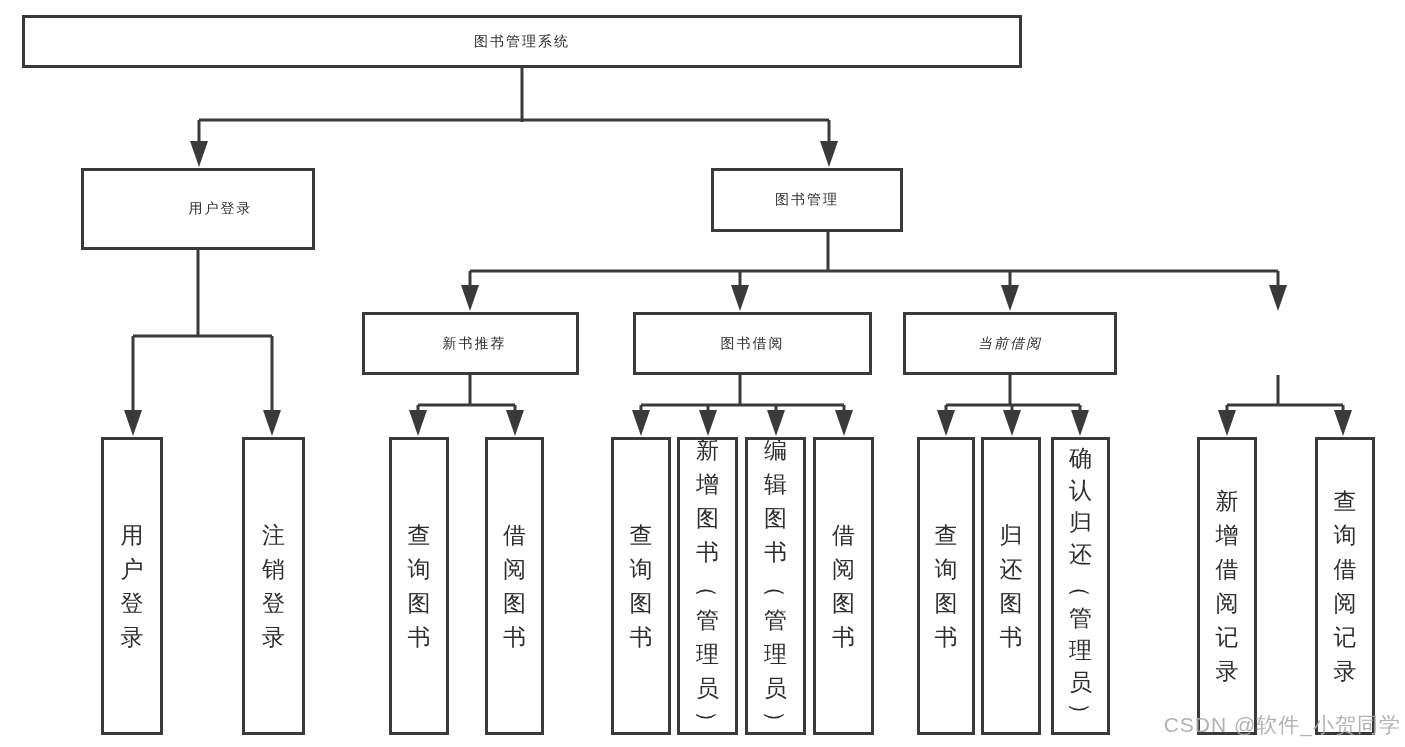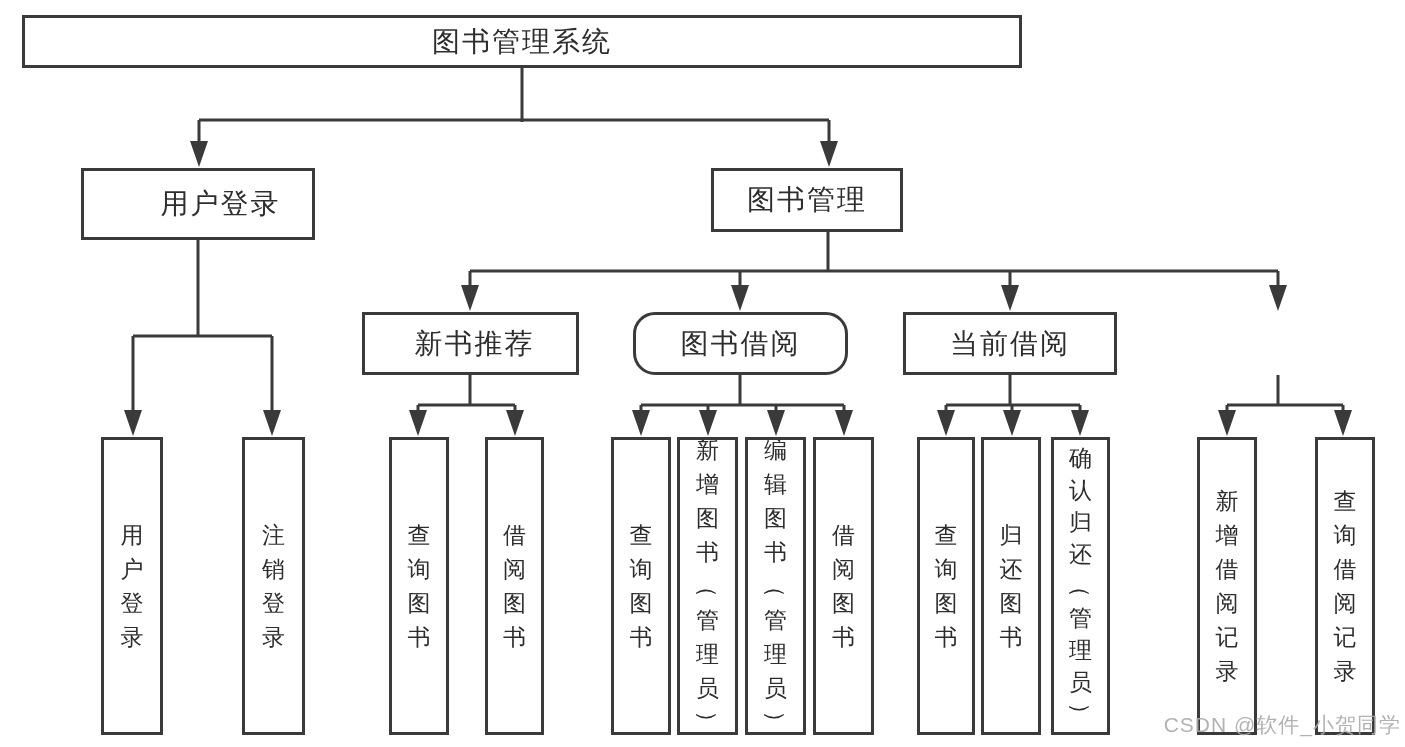--- a/index.html
+++ b/index.html
@@ -6,21 +6,21 @@
   #canvas {
     position:relative; width:1405px; height:747px; background:var(--bg,#ffffff);
     font-family:"Liberation Sans","DejaVu Sans",sans-serif; overflow:hidden;
   }
   #connectors { position:absolute; left:0; top:0; width:1405px; height:747px; color:var(--line,#3a3a3a); }
   .box {
     position:absolute; box-sizing:border-box; background:#ffffff;
     border:3px solid var(--line,#3a3a3a); color:var(--text,#2d2d2d);
     display:flex; align-items:center; justify-content:center;
   }
-  .box.h { font-size:28px; letter-spacing:2px; white-space:nowrap; }
+  .box.h { font-size:14px; letter-spacing:2px; white-space:nowrap; }
   .box.v { flex-direction:column; }
   .vchar { display:block; height:34px; line-height:34px; font-size:23px; text-align:center; width:100%; }
   .tight .vchar { height:32px; line-height:32px; }
   .vchar.rot { transform:rotate(90deg); }
   #watermark {
     position:absolute; right:4px; top:711px; font-size:21px; letter-spacing:1px;
     color:var(--watermark,#aaaaaa); opacity:0.9; z-index:5; pointer-events:none; white-space:nowrap;
   }
 </style>
 </head>
@@ -63,34 +63,34 @@
       <polygon points="1071,410 1089,410 1080,436"></polygon>
       <polygon points="1218,410 1236,410 1227,436"></polygon>
       <polygon points="1334,410 1352,410 1343,436"></polygon>
     </g>
   </svg>
 
   <div class="box h" style="left:22px; top:15px; width:1000px; height:53px;">
     <span>图书管理系统</span>
   </div>
 
-  <div class="box h" style="left:81px; top:168px; width:234px; height:72px;padding-left:45px;">
+  <div class="box h" style="left:81px; top:168px; width:234px; height:82px;padding-left:45px;">
     <span>用户登录</span>
   </div>
   <div class="box h" style="left:711px; top:168px; width:192px; height:64px;">
     <span>图书管理</span>
   </div>
 
   <div class="box h" style="left:362px; top:312px; width:217px; height:63px;padding-left:8px;">
     <span>新书推荐</span>
   </div>
-  <div class="box h" style="left:633px; top:312px; width:215px; height:63px;border-radius:22px;">
+  <div class="box h" style="left:633px; top:312px; width:239px; height:63px;">
     <span>图书借阅</span>
   </div>
-  <div class="box h" style="left:903px; top:312px; width:214px; height:63px;">
+  <div class="box h" style="left:903px; top:312px; width:214px; height:63px;font-style:italic;">
     <span>当前借阅</span>
   </div>
 
   <div class="box v" style="left:101px; top:437px; width:62px; height:298px;">
       <span class="vchar">用</span>
       <span class="vchar">户</span>
       <span class="vchar">登</span>
       <span class="vchar">录</span>
     </div>
   <div class="box v" style="left:242px; top:437px; width:63px; height:298px;">

